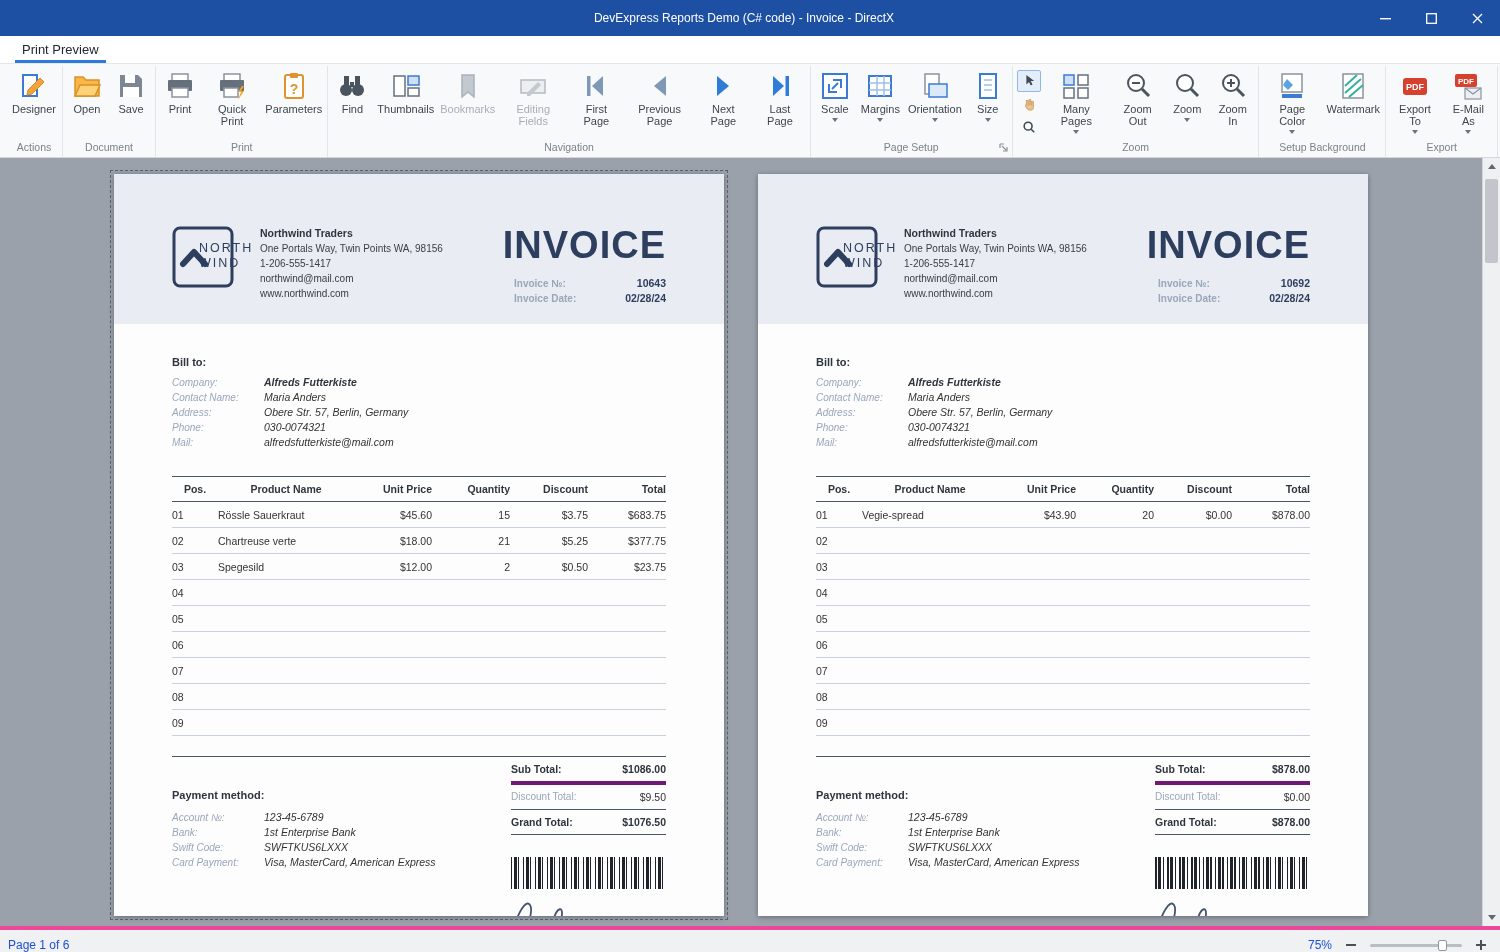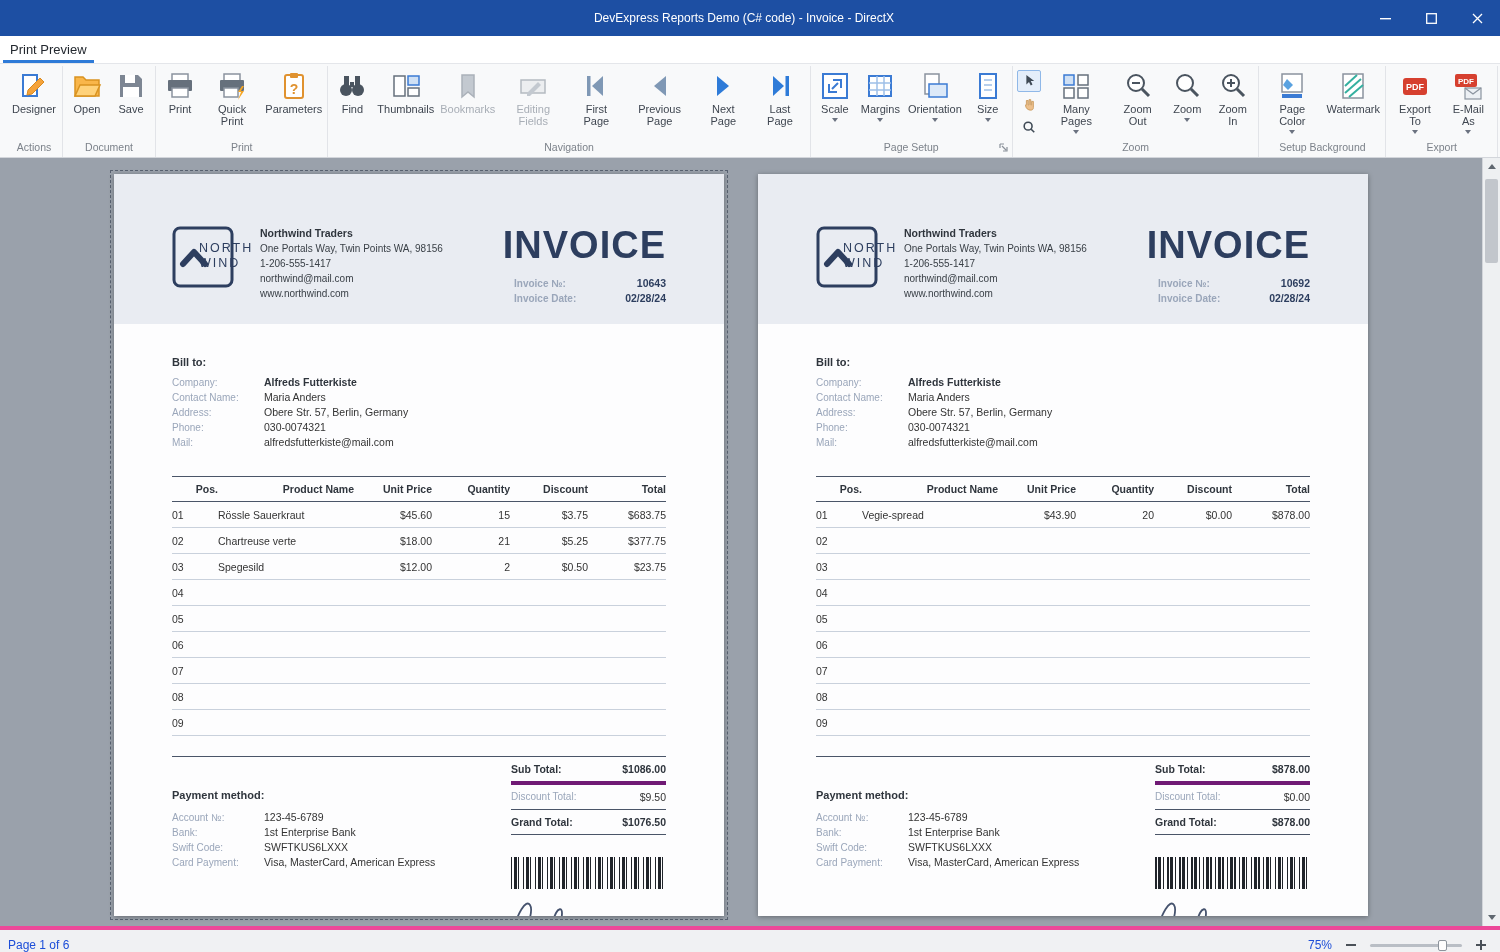--- a/index.html
+++ b/index.html
@@ -7,21 +7,21 @@
   body { font-family:"Liberation Sans","DejaVu Sans",sans-serif; background:#9aa1ab; }
   .app { width:1500px; height:952px; display:flex; flex-direction:column; background:#fff; }
 
   
   .titlebar { flex:0 0 36px; background:#1d4fa3; position:relative; display:flex; align-items:center; justify-content:flex-end; }
   .titlebar-title { position:absolute; left:0; right:12px; text-align:center; color:#fff; font-size:12px; pointer-events:none; }
   .window-controls { display:flex; height:100%; z-index:1; }
   .win-btn { width:46px; display:flex; align-items:center; justify-content:center; }
 
   
-  .tabrow { flex:0 0 28px; background:#fff; border-bottom:1px solid #e4e6ea; display:flex; align-items:flex-end; padding-left:0; }
+  .tabrow { flex:0 0 28px; background:#fff; border-bottom:1px solid #e4e6ea; display:flex; align-items:flex-end; padding-left:12px; }
   .tab { font-size:13px; color:#23282f; padding:5px 10px 6px; position:relative; }
   .tab.active::after { content:""; position:absolute; left:3px; right:3px; bottom:0; height:3px; background:#2e7bd8; }
 
   
   .ribbon { flex:0 0 94px; background:#f8f9fa; border-bottom:1px solid #d3d6db; display:flex; align-items:stretch; padding:2px 2px 0 6px; }
   .rgroup { display:flex; flex-direction:column; border-right:1px solid #e2e4e8; padding:0 2px; }
   .rgroup-buttons { flex:1; display:flex; align-items:stretch; }
   .rgroup-label { height:17px; font-size:10.5px; color:#7c828a; text-align:center; line-height:14px; position:relative; padding:0 6px; }
   .rbtn { min-width:44px; max-width:70px; display:flex; flex-direction:column; align-items:center; padding:5px 4px 0; gap:2px; border-radius:3px; }
   .rbtn .icon { width:30px; height:30px; flex:0 0 30px; }
@@ -50,28 +50,28 @@
   .inv-title-block { margin-left:auto; text-align:right; }
   .inv-title { font-size:38px; font-weight:bold; color:#2d3e5f; letter-spacing:1px; line-height:1; }
   .inv-meta { margin-top:12px; width:152px; margin-left:auto; }
   .meta-row { display:flex; justify-content:space-between; line-height:15px; }
   .meta-lbl { color:#9aa6ba; font-weight:bold; font-size:10px; }
   .meta-val { color:#2d3e5f; font-weight:bold; font-size:10.5px; }
 
   
   .inv-body { padding:32px 58px 0; }
   .bill-to-h { font-weight:bold; color:#2f353d; font-size:11px; margin-bottom:7px; }
-  .irow { display:flex; line-height:15px; }
+  .irow { display:flex; line-height:15px;font-style:italic; }
   .ilbl { width:92px; flex:0 0 92px; color:#9aa6ba; font-size:10px; }
   .ival { color:#333; font-size:10.5px; }
   .ival.bold { font-weight:bold; color:#2f353d; }
 
   .inv-table { width:100%; border-collapse:collapse; margin-top:26px; table-layout:fixed; }
   .inv-table th { font-weight:bold; color:#2f353d; font-size:10.5px; padding:6px 0;
-                  border-top:1.5px solid #4a5568; border-bottom:1.5px solid #4a5568; text-align:right; }
+                  border-top:1.5px solid #4a5568; border-bottom:1.5px solid #4a5568; text-align:center; }
   .inv-table td { padding:6.5px 0; border-bottom:1px solid #c9d1dc; font-size:10.5px; color:#333; }
   .c-pos { width:46px; }
   .c-name { }
   .c-num { width:78px; text-align:right !important; }
 
   .sum-rule { border-top:1.5px solid #4a5568; margin-top:20px; }
   .after-table { display:flex; justify-content:space-between; }
   .payment { padding-top:32px; }
   .pay-h { font-weight:bold; color:#2f353d; font-size:11px; margin-bottom:9px; }
   .right-col { width:155px; flex:0 0 155px; }

